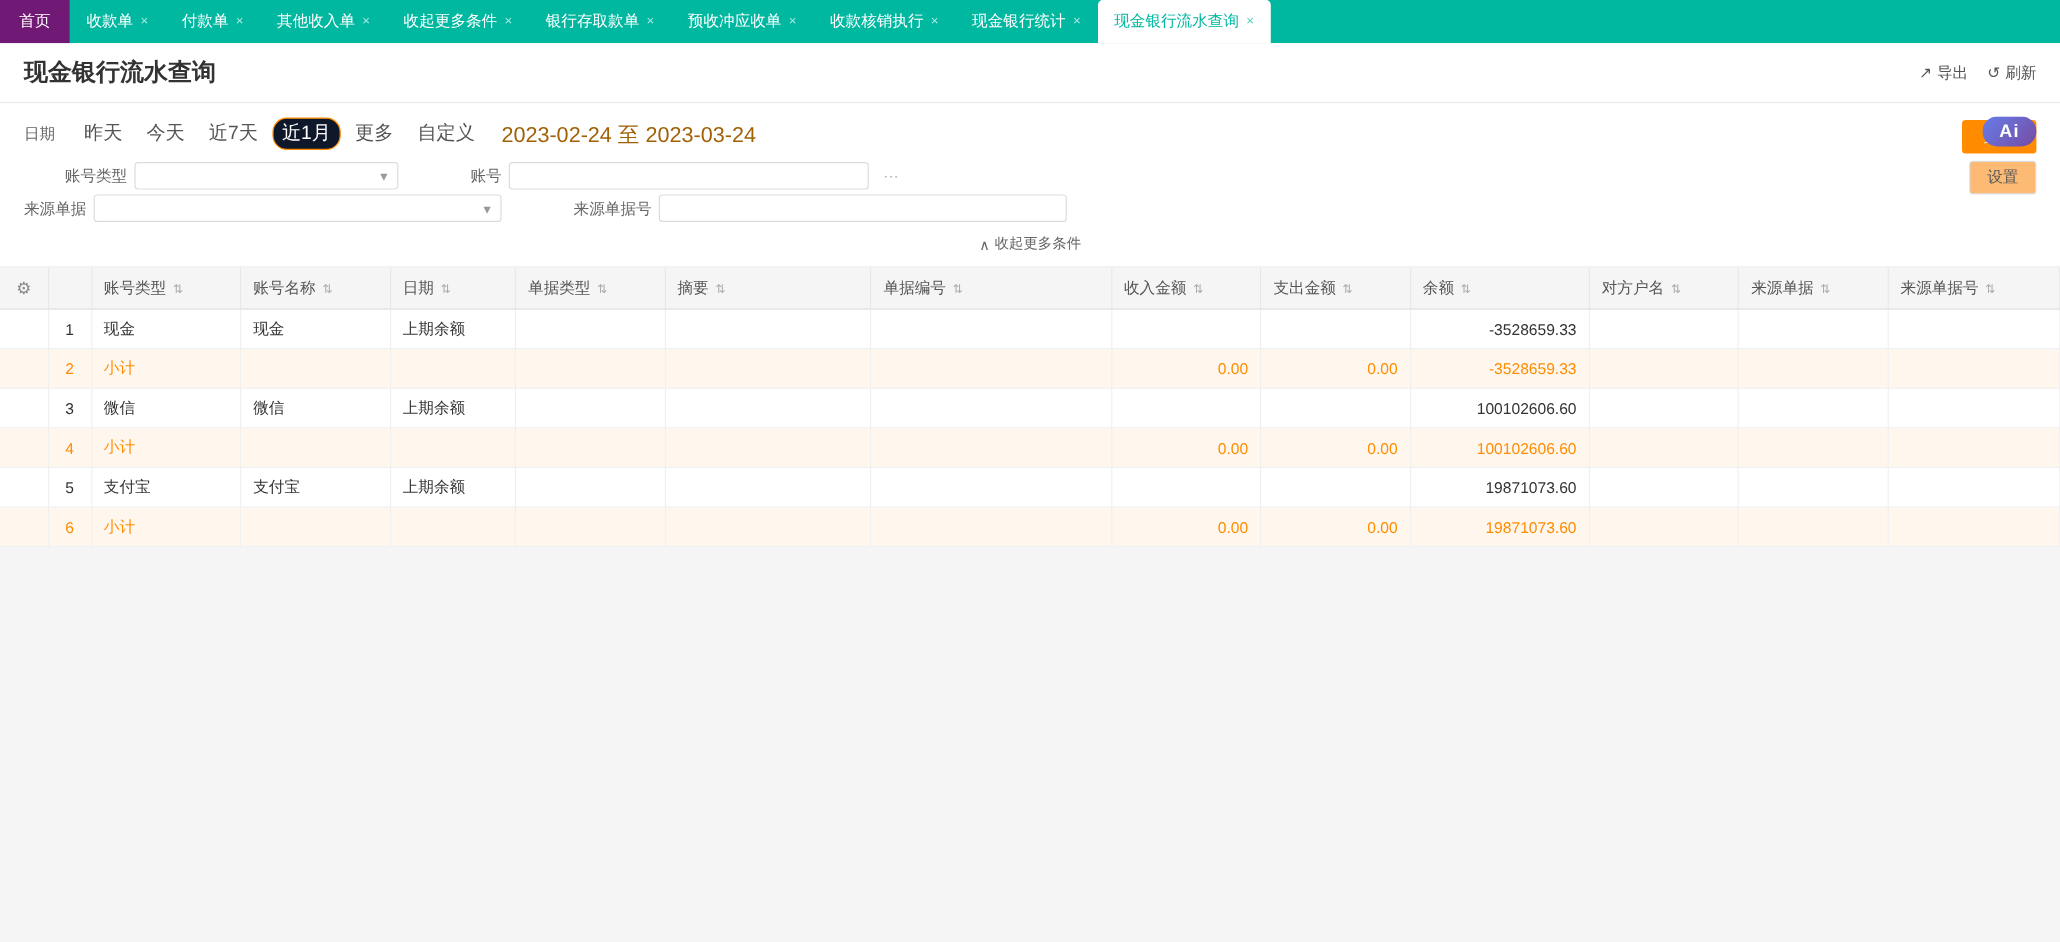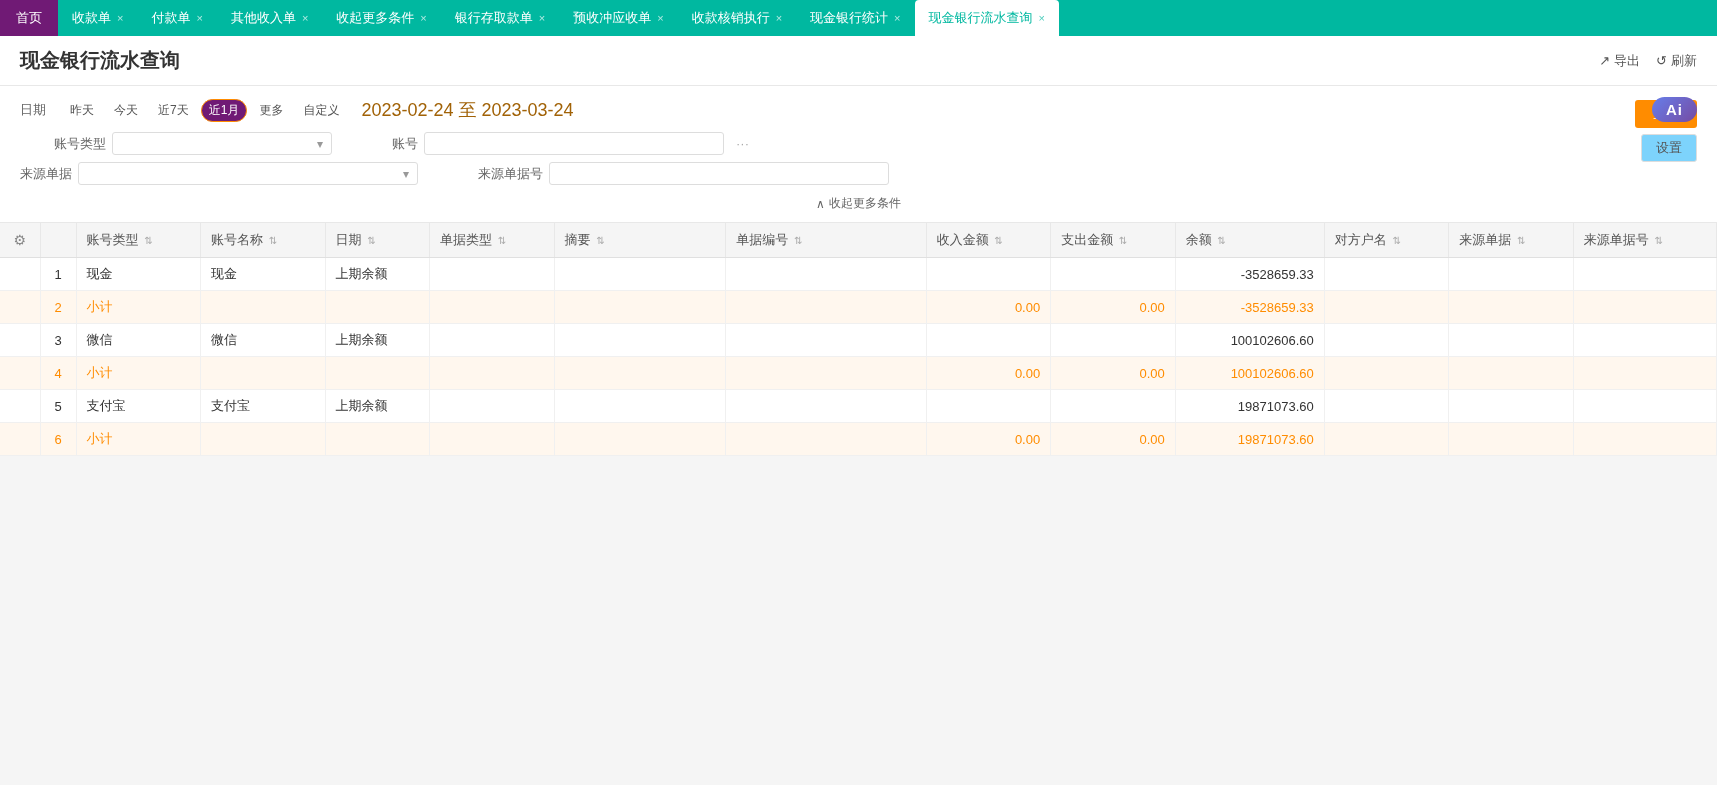--- a/index.html
+++ b/index.html
@@ -90,26 +90,26 @@
     }
     .date-options {
       display: flex;
       align-items: center;
       gap: 4px;
     }
     .date-btn {
       padding: 2px 7px;
       border-radius: 3px;
       cursor: pointer;
-      font-size: 12px;
+      font-size: 16px;
       color: #555;
       border: 1px solid transparent;
     }
     .date-btn.active {
-      background: #701a75;
+      background: #0f172a;
       color: #fff;
       border-radius: 12px;
       border: 1px solid #ff8c00;
     }
     .date-range {
       color: #a16207;
       font-size: 18px;
       margin-left: 6px;
     }
     .filter-select {
@@ -149,21 +149,21 @@
     .query-btn {
       background: #ff8c00;
       color: #fff;
       border: none;
       border-radius: 3px;
       padding: 5px 18px;
       cursor: pointer;
       font-size: 13px;
     }
     .settings-btn {
-      background: #7dd3fc;
+      background: #fdba74;
       color: #555;
       border: 1px solid #ddd;
       border-radius: 3px;
       padding: 4px 14px;
       cursor: pointer;
       font-size: 13px;
     }
     .btn-group-right {
       display: flex;
       flex-direction: column;

